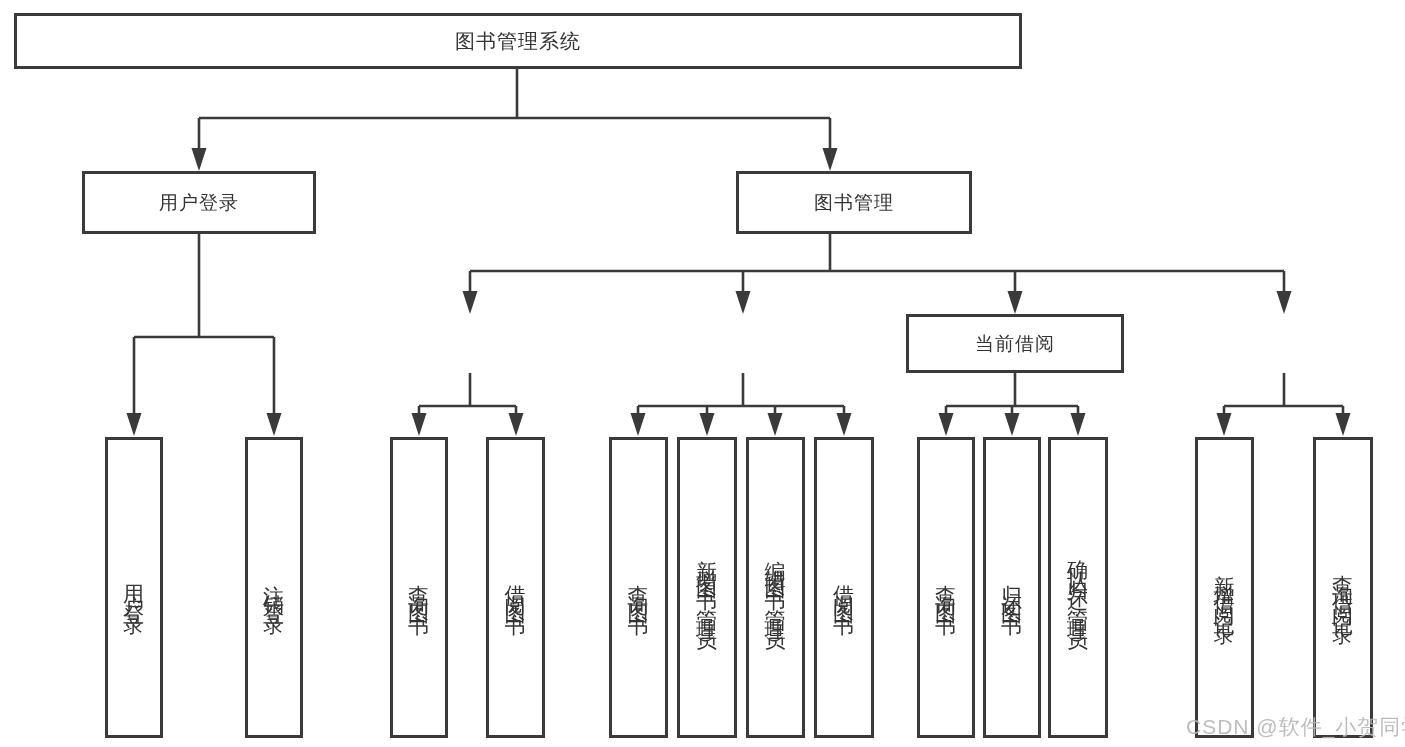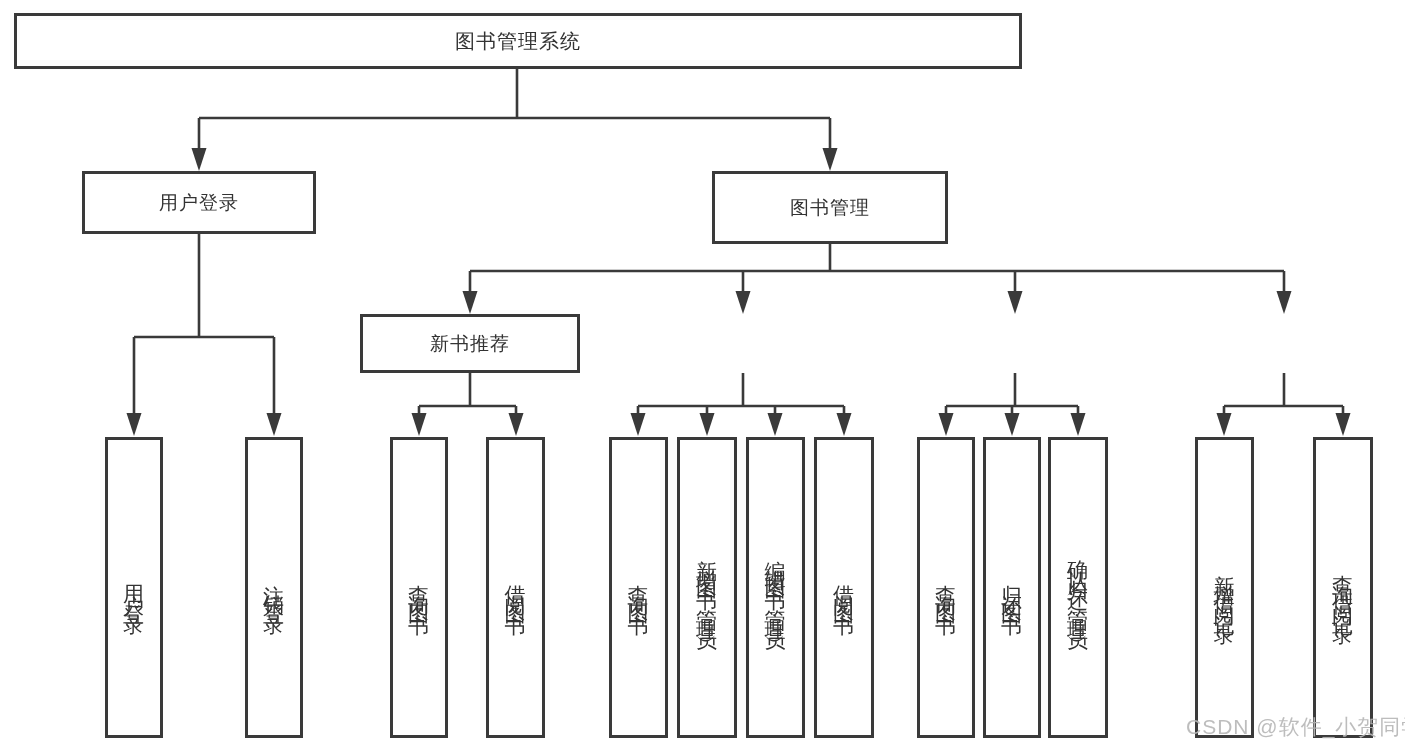--- a/index.html
+++ b/index.html
@@ -105,23 +105,23 @@
       <use href="#arrowhead" transform="translate(1012,436)"></use>
       <use href="#arrowhead" transform="translate(1078,436)"></use>
       <use href="#arrowhead" transform="translate(1224,436)"></use>
       <use href="#arrowhead" transform="translate(1343,436)"></use>
     </g>
   </svg>
 
   <div class="node root" style="left:14px; top:13px; width:1008px; height:56px;">图书管理系统</div>
 
   <div class="node" style="left:82px; top:171px; width:234px; height:63px;">用户登录</div>
-  <div class="node" style="left:712px; top:171px; width:236px; height:73px;">图书管理</div>
+  <div class="node" style="left:736px; top:171px; width:236px; height:63px;">图书管理</div>
 
-  <div class="node" style="left:360px; top:314px; width:220px; height:59px;">新书推荐</div>
+  <div class="node" style="left:906px; top:314px; width:218px; height:59px;">当前借阅</div>
 
   <div class="leaf" style="left:105px; top:437px; width:58px; height:301px;">
     <span>用户登录</span>
   </div>
   <div class="leaf" style="left:245px; top:437px; width:58px; height:301px;">
     <span>注销登录</span>
   </div>
 
   <div class="leaf" style="left:390px; top:437px; width:58px; height:301px;">
     <span>查询图书</span>

